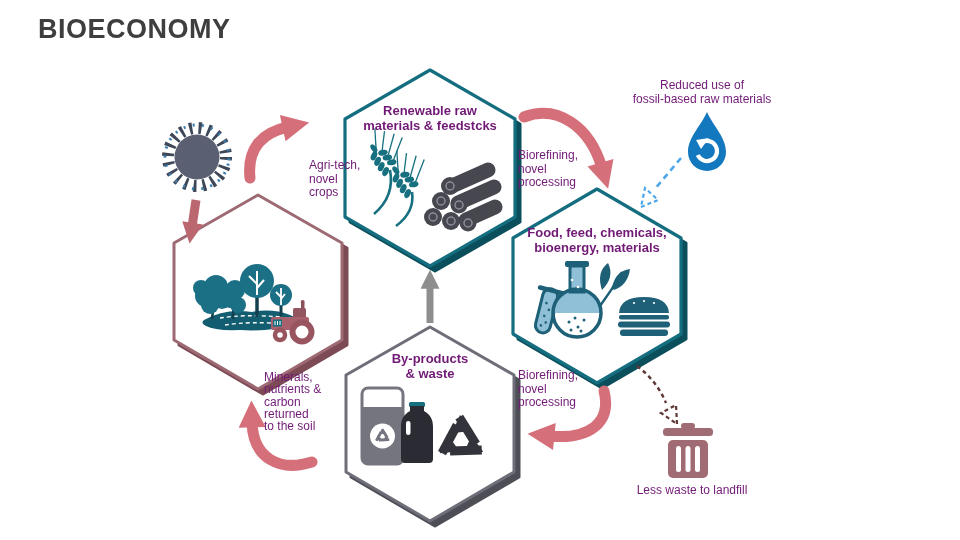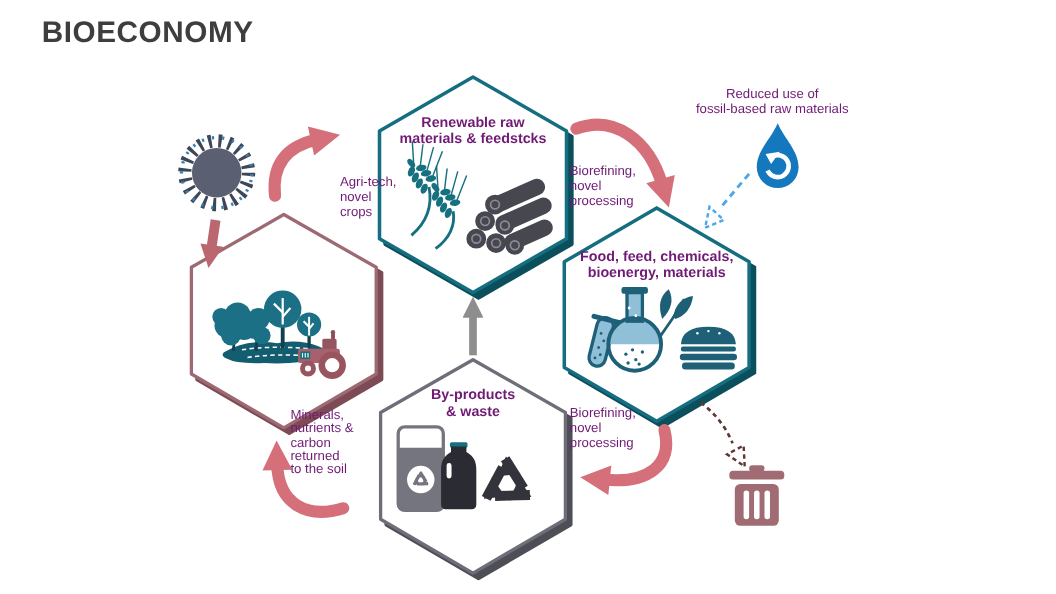--- a/index.html
+++ b/index.html
@@ -265,14 +265,15 @@
 <div class="lbl note" style="left:518px;top:369px;">Biorefining,
 novel
 processing</div>
 <div class="lbl note" style="left:264px;top:371px;line-height:1.03;">Minerals,
 nutrients &amp;
 carbon
 returned
 to the soil</div>
 <div class="lbl note center" style="left:702px;top:79px;width:210px;">Reduced use of
 fossil-based raw materials</div>
+<div class="lbl note center" style="left:692px;top:484px;width:180px;">Less waste to landfill</div>
 
 </div>
 
 </body></html>

